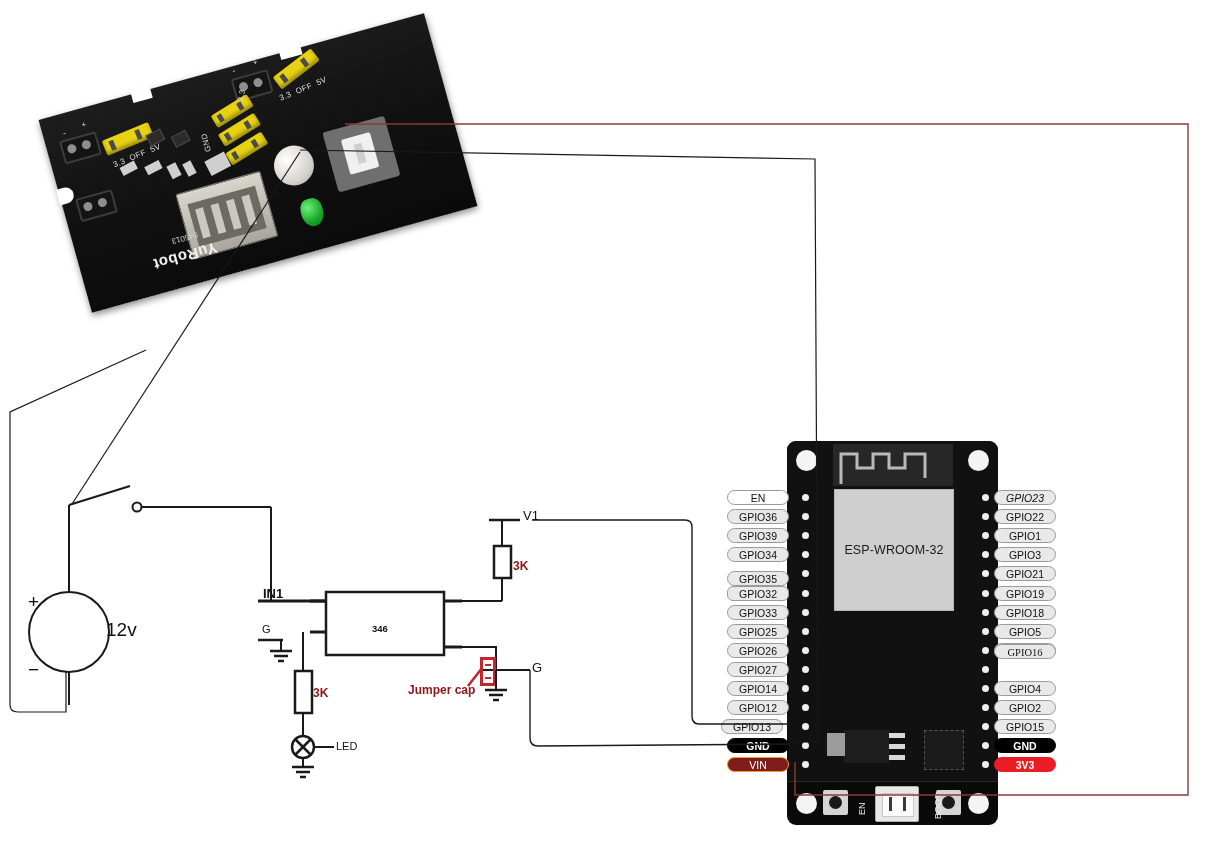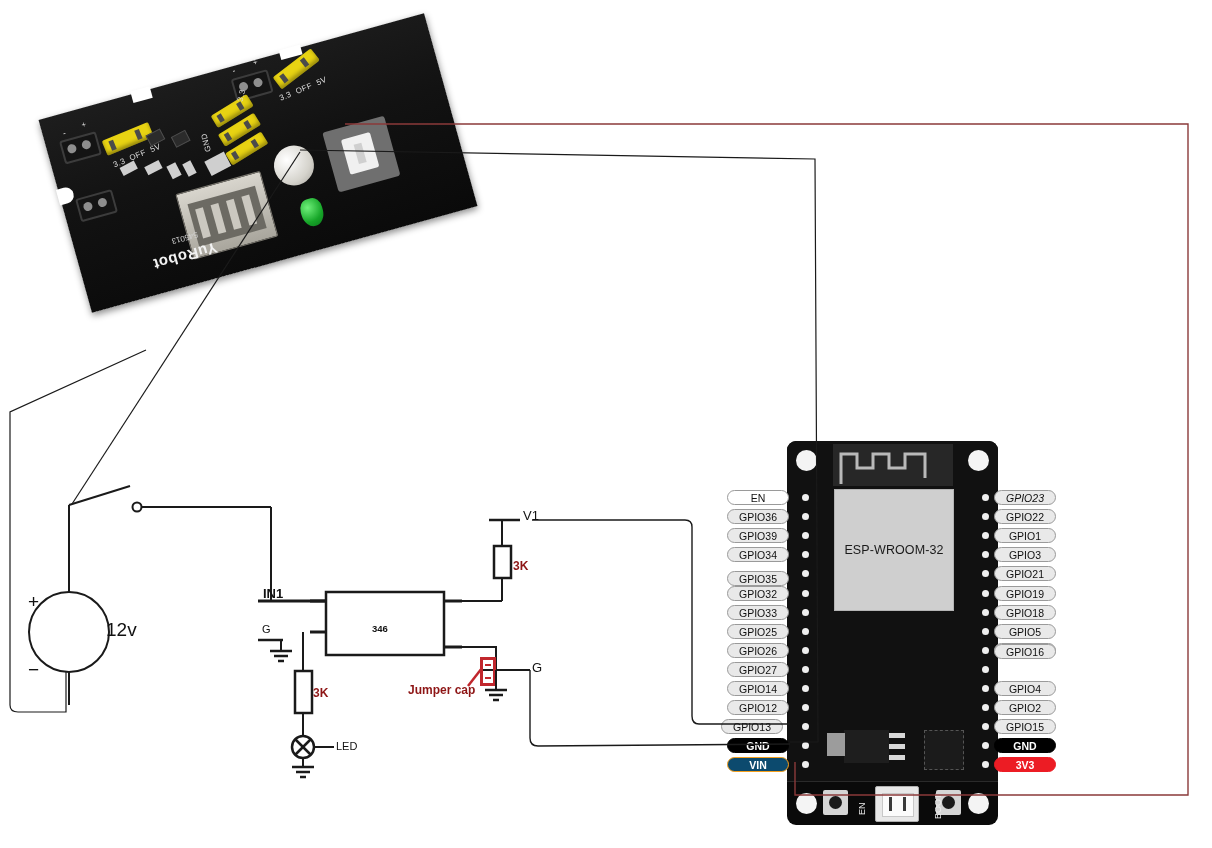--- a/index.html
+++ b/index.html
@@ -60,21 +60,21 @@
   .pin{
     position:absolute;height:15px;width:62px;
     border-radius:8px;
     font-size:10.5px;line-height:15px;text-align:center;
     background:#e9e9e9;color:#101010;border:1px solid #9a9a9a;
     font-family:"Liberation Sans",sans-serif;
     box-sizing:border-box;
   }
   .pin.white{background:#ffffff;}
   .pin.gnd{background:#000000;color:#ffffff;border-color:#000000;font-weight:bold;}
-  .pin.vin{background:#0c4a6e;color:#ffffff;border-color:#f59f1b;font-weight:bold;text-align:center;}
+  .pin.vin{background:#7f1d1d;color:#ffffff;border-color:#f59f1b;font-weight:normal;text-align:center;}
   .pin.v33{background:#ec1c24;color:#ffffff;border-color:#ec1c24;font-weight:bold;}
 
   
   #regulator{
     position:absolute;left:57px;top:289px;width:45px;height:33px;background:#1e1e1e;
   }
   #reg-tab{position:absolute;left:40px;top:292px;width:18px;height:23px;background:#9c9c9c;}
   .reg-leg{position:absolute;width:16px;height:5px;background:#d8d8d8;}
   #qfn{
     position:absolute;left:137px;top:289px;width:38px;height:38px;
@@ -293,21 +293,21 @@
       <div class="pin white" style="left: 727px; top: 490px;">EN</div>
       <div class="pin-hole" style="left: 802px; top: 494px;"></div>
       <div class="pin " style="left: 727px; top: 509.1px;">GPIO36</div>
       <div class="pin-hole" style="left: 802px; top: 513.1px;"></div>
       <div class="pin " style="left: 727px; top: 528.2px;">GPIO39</div>
       <div class="pin-hole" style="left: 802px; top: 532.2px;"></div>
       <div class="pin " style="left: 727px; top: 547.3px;">GPIO34</div>
       <div class="pin-hole" style="left: 802px; top: 551.3px;"></div>
       <div class="pin " style="left: 727px; top: 571px;">GPIO35</div>
       <div class="pin-hole" style="left: 802px; top: 570.4px;"></div>
-      <div class="pin " style="left: 727px; top: 585.5px;">GPIO32</div>
+      <div class="pin " style="left: 727px; top: 585.5px; border-radius: 6px;">GPIO32</div>
       <div class="pin-hole" style="left: 802px; top: 589.5px;"></div>
       <div class="pin " style="left: 727px; top: 604.6px;">GPIO33</div>
       <div class="pin-hole" style="left: 802px; top: 608.6px;"></div>
       <div class="pin " style="left: 727px; top: 623.7px;">GPIO25</div>
       <div class="pin-hole" style="left: 802px; top: 627.7px;"></div>
       <div class="pin " style="left: 727px; top: 642.8px;">GPIO26</div>
       <div class="pin-hole" style="left: 802px; top: 646.8px;"></div>
       <div class="pin " style="left: 727px; top: 661.9px;">GPIO27</div>
       <div class="pin-hole" style="left: 802px; top: 665.9px;"></div>
       <div class="pin " style="left: 727px; top: 681px;">GPIO14</div>
@@ -331,21 +331,21 @@
       <div class="pin " style="left: 994px; top: 566.4px;">GPIO21</div>
       <div class="pin-hole" style="left: 982px; top: 570.4px;"></div>
       <div class="pin " style="left: 994px; top: 585.5px;">GPIO19</div>
       <div class="pin-hole" style="left: 982px; top: 589.5px;"></div>
       <div class="pin " style="left: 994px; top: 604.6px;">GPIO18</div>
       <div class="pin-hole" style="left: 982px; top: 608.6px;"></div>
       <div class="pin " style="left: 994px; top: 623.7px;">GPIO5</div>
       <div class="pin-hole" style="left: 982px; top: 627.7px;"></div>
       <div class="pin " style="left: 994px; top: 642.8px;">GPIO17</div>
       <div class="pin-hole" style="left: 982px; top: 646.8px;"></div>
-      <div class="pin " style="left: 994px; top: 644px;">GPIO16</div>
+      <div class="pin " style="left: 994px; top: 644px; font-family: Liberation Serif, serif;">GPIO16</div>
       <div class="pin-hole" style="left: 982px; top: 665.9px;"></div>
       <div class="pin " style="left: 994px; top: 681px;">GPIO4</div>
       <div class="pin-hole" style="left: 982px; top: 685px;"></div>
       <div class="pin " style="left: 994px; top: 700.1px;">GPIO2</div>
       <div class="pin-hole" style="left: 982px; top: 704.1px;"></div>
       <div class="pin " style="left: 994px; top: 719.2px;">GPIO15</div>
       <div class="pin-hole" style="left: 982px; top: 723.2px;"></div>
       <div class="pin gnd" style="left: 994px; top: 738.3px;">GND</div>
       <div class="pin-hole" style="left: 982px; top: 742.3px;"></div>
       <div class="pin v33" style="left: 994px; top: 757.4px;">3V3</div>

